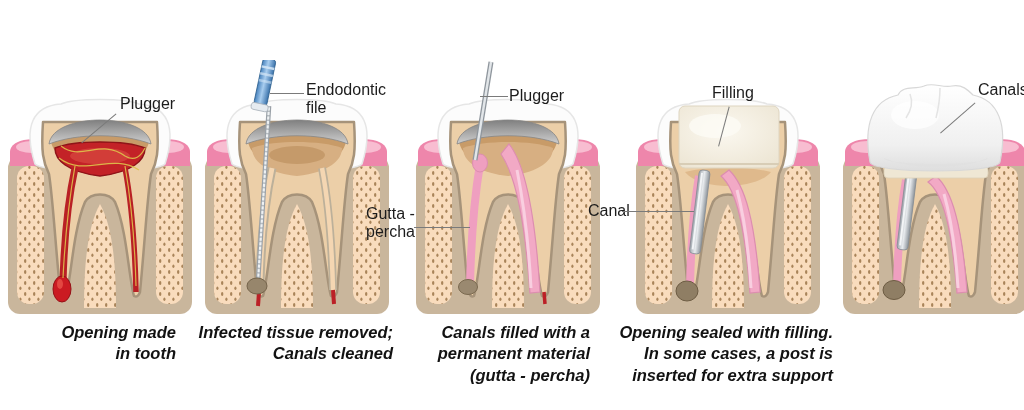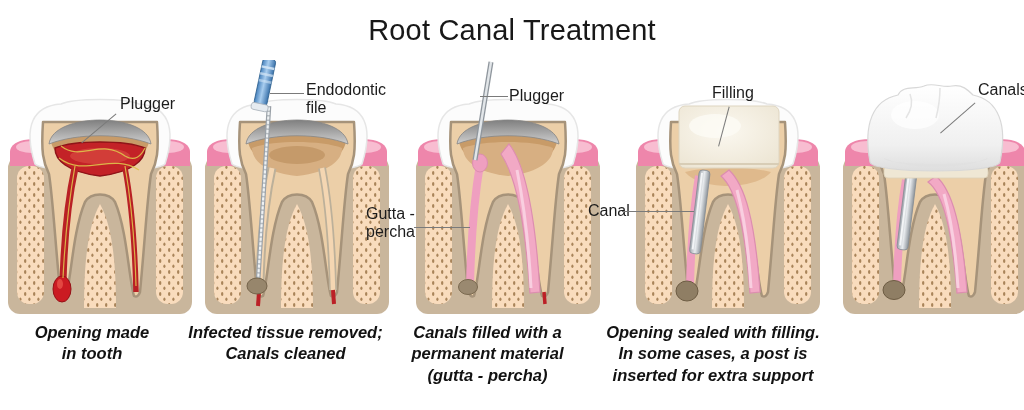--- a/index.html
+++ b/index.html
@@ -2,21 +2,21 @@
 <html><head>
 <meta charset="utf-8">
 <style>
   html,body{margin:0;padding:0;background:#ffffff;}
   #canvas{position:relative;width:1024px;height:410px;background:#ffffff;
           font-family:"Liberation Sans",sans-serif;overflow:hidden;}
   .title{position:absolute;top:14px;left:0;width:100%;text-align:center;
          font-size:29px;color:#181818;letter-spacing:.2px;}
   .stage{position:absolute;top:60px;width:190px;height:260px;}
   .stage svg{position:absolute;left:0;top:0;}
-  .caption{position:absolute;top:322px;text-align:center;font-size:16.5px;
+  .caption{position:absolute;top:322px;text-align:right;font-size:16.5px;
            font-weight:bold;font-style:italic;color:#121212;line-height:1.3;
            white-space:pre-line;}
   .lbl{position:absolute;font-size:16px;color:#1c1c1c;line-height:1.12;}
   .leader{position:absolute;height:1.4px;background:#7a7a7a;transform-origin:0 50%;}
 </style>
 </head>
 <body>
 
 <div id="canvas">
 
@@ -45,21 +45,20 @@
           <stop offset="0.7" stop-color="#f0f0f0"></stop>
           <stop offset="1" stop-color="#dedede"></stop>
       </linearGradient>
       <radialGradient id="fillingGrad" cx="0.45" cy="0.4" r="0.8">
         <stop offset="0" stop-color="#fbf8f0"></stop>
           <stop offset="1" stop-color="#ebe3d0"></stop>
       </radialGradient>
     </defs>
   </svg>
 
-  <div class="title">Root Canal Treatment</div>
 
   <div class="stage" style="left:5px">
     <svg width="190" height="260" viewBox="0 0 190 260">
       <g>
         <rect x="3" y="96" width="184" height="158" rx="12" fill="#c9b69c"></rect>
         <rect x="12" y="106" width="27" height="138" rx="12" fill="#f9dcbd"></rect>
         <rect x="12" y="106" width="27" height="138" rx="12" fill="url(#speckle)"></rect>
         <rect x="151" y="106" width="27" height="138" rx="12" fill="#f9dcbd"></rect>
         <rect x="151" y="106" width="27" height="138" rx="12" fill="url(#speckle)"></rect>
         <path d="M95,144 C105,162 111,192 111,248 L79,248 C79,192 85,162 95,144 Z" fill="#f9dcbd"></path>

